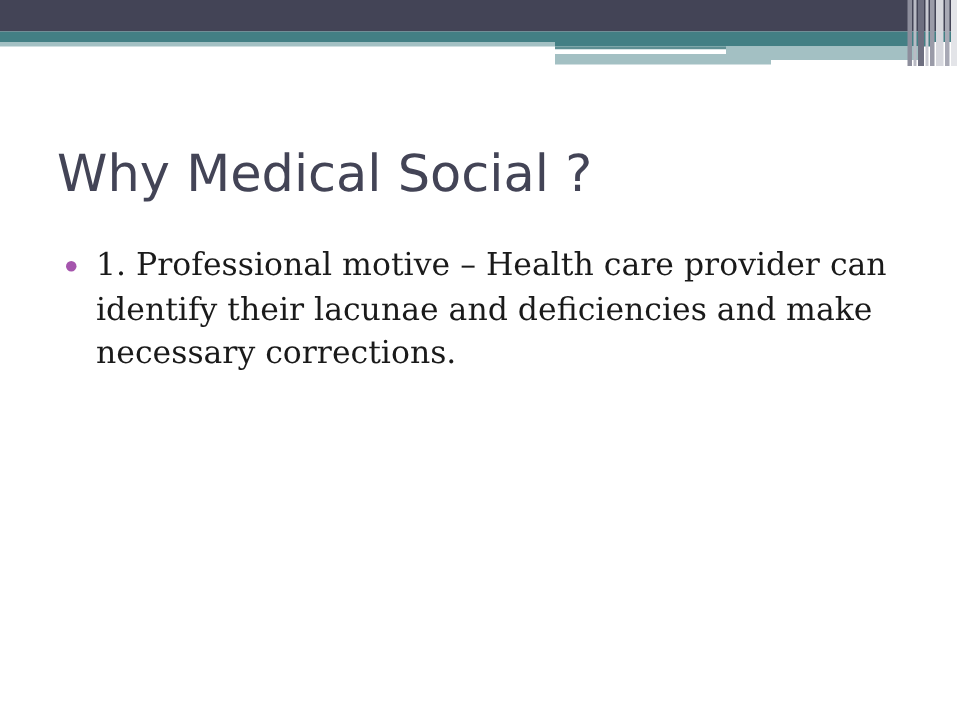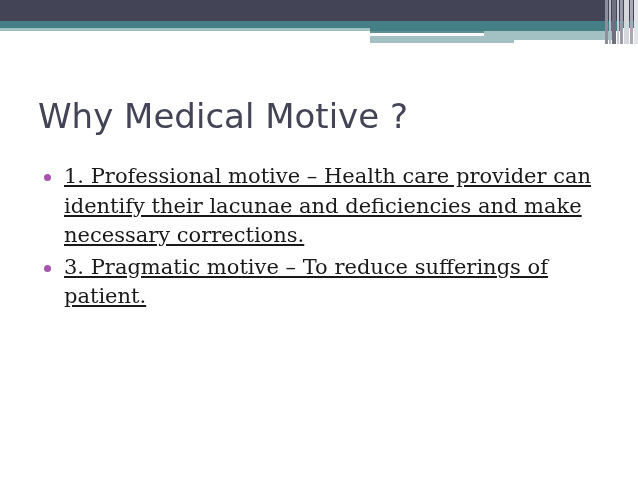--- a/index.html
+++ b/index.html
@@ -22,21 +22,21 @@
     font-family: "DejaVu Sans", sans-serif;
     font-size: 34px; color: #434456; letter-spacing: 0px;
     white-space: nowrap;
   }
   .bullets {
     position: absolute; left: 44px; top: 162px; width: 570px;
     margin: 0; padding: 0; list-style: none;
     font-family: "DejaVu Serif", serif;
     font-size: 21px; line-height: 29.5px; color: #1a1a1a;
   }
-  .bullets li { position: relative; padding-left: 20px; margin: 0 0 2px 0; text-decoration: underline; }
+  .bullets li { position: relative; padding-left: 20px; margin: 0 0 2px 0; }
   .bullet-dot {
     position: absolute; left: 0; top: 12px;
     width: 7px; height: 7px; border-radius: 50%;
     background: #a555ad;
   }
 </style>
 </head>
 <body>
 
 <div class="slide">
@@ -54,25 +54,21 @@
     <div class="stripe" style="left:0px;width:3px;background:#8d8e9c;"></div>
     <div class="stripe" style="left:4px;width:2px;background:#b9bac4;"></div>
     <div class="stripe" style="left:7px;width:4px;background:#6e6f80;"></div>
     <div class="stripe" style="left:12px;width:2px;background:#c9cad2;"></div>
     <div class="stripe" style="left:15px;width:3px;background:#9a9ba8;"></div>
     <div class="stripe" style="left:19px;width:5px;background:#d6d7dd;"></div>
     <div class="stripe" style="left:25px;width:3px;background:#a8a9b5;"></div>
     <div class="stripe" style="left:29px;width:4px;background:#e3e4e8;"></div>
   </div>
 
-  <div class="title">Why Medical Motive ?</div>
+  <div class="title">Why Medical Social ?</div>
 
   <ul class="bullets">
     <li>
       <span class="bullet-dot"></span>
       <span>1. Professional motive – Health care provider can identify their lacunae and deficiencies and make necessary corrections.</span>
     </li>
-    <li>
-      <span class="bullet-dot"></span>
-      <span>3. Pragmatic motive – To reduce sufferings of patient.</span>
-    </li>
   </ul>
 </div>
 
 </body></html>

